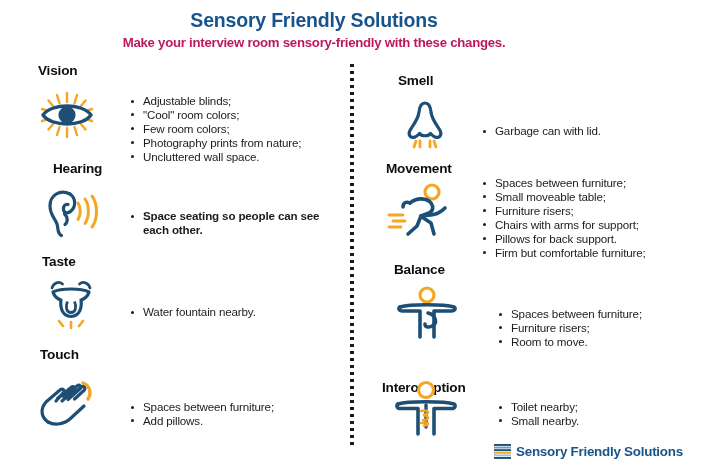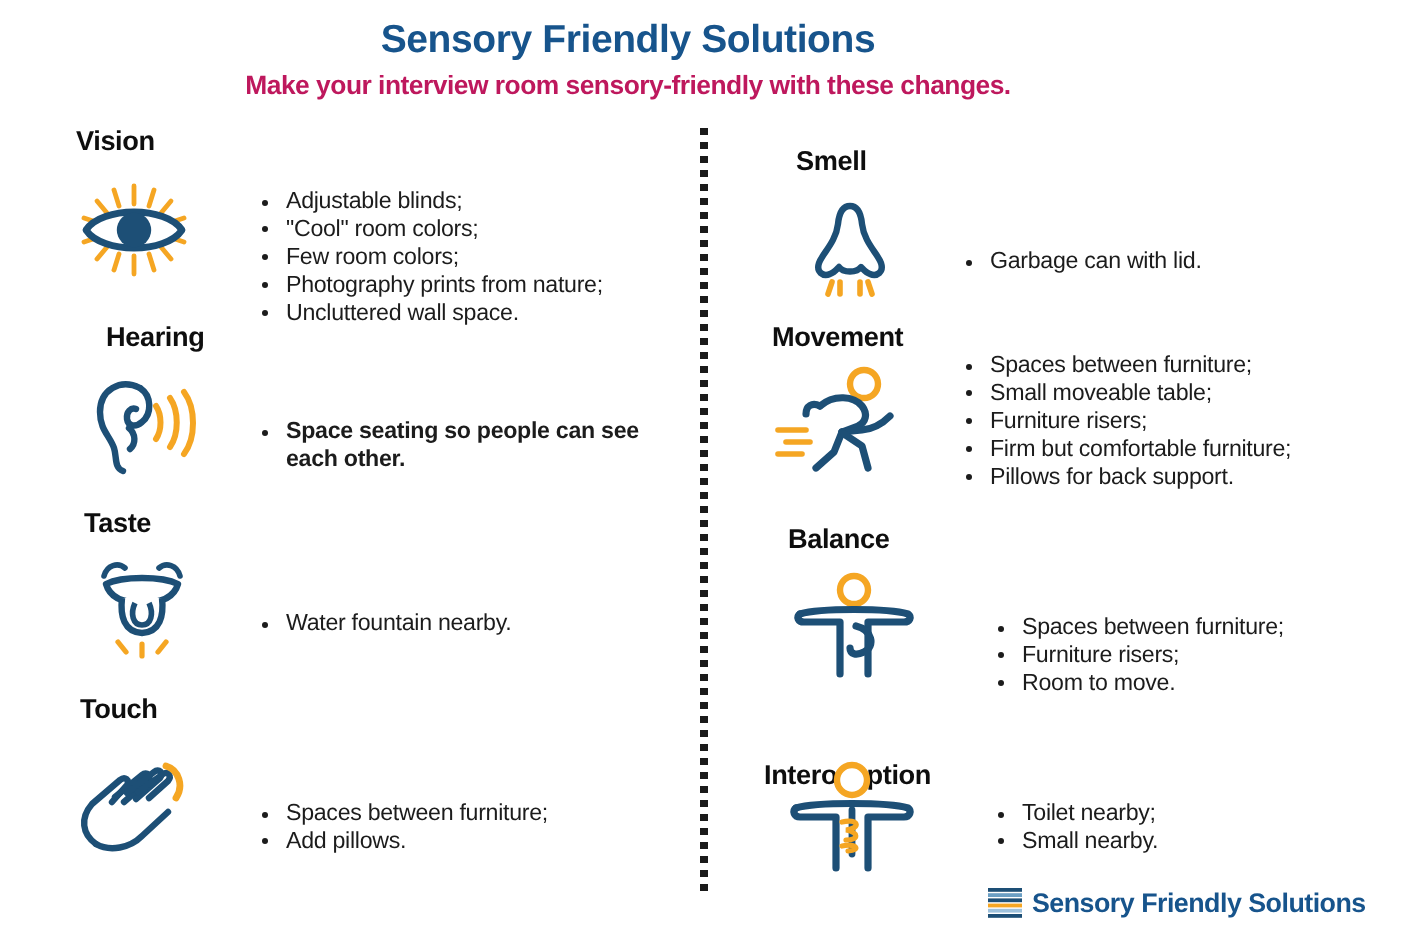--- a/index.html
+++ b/index.html
@@ -281,22 +281,23 @@
               <line x1="3" y1="33" x2="17" y2="33"></line>
               <line x1="7" y1="39" x2="19" y2="39"></line>
               <line x1="3" y1="45" x2="15" y2="45"></line>
             </g>
           </svg>
         </div>
         <ul class="bullets" style="left:112px;top:2px;">
           <li>Spaces between furniture;</li>
           <li>Small moveable table;</li>
           <li>Furniture risers;</li>
+          <li>Chairs with arms for support;</li>
+          <li>Pillows for back support.</li>
           <li>Firm but comfortable furniture;</li>
-          <li>Pillows for back support.</li>
         </ul>
       </div>
 
       <div class="section" style="top:205px;left:0;width:351px;">
         <div class="sec-head" style="position:absolute;left:36px;top:0;">Balance</div>
         <div class="sec-icon" style="left:36px;top:22px;">
           <svg width="70" height="58" viewBox="0 0 70 58">
             <circle cx="33" cy="10" r="7" fill="#ffffff" stroke="#f5a623" stroke-width="3.2"></circle>
             <path d="M6 22 C16 19, 50 19, 60 22 C62 23.5, 61 26, 58 26 L40 26
                      L40 52" fill="none" stroke="#1d4f76" stroke-width="3.6" stroke-linecap="round" stroke-linejoin="round"></path>

